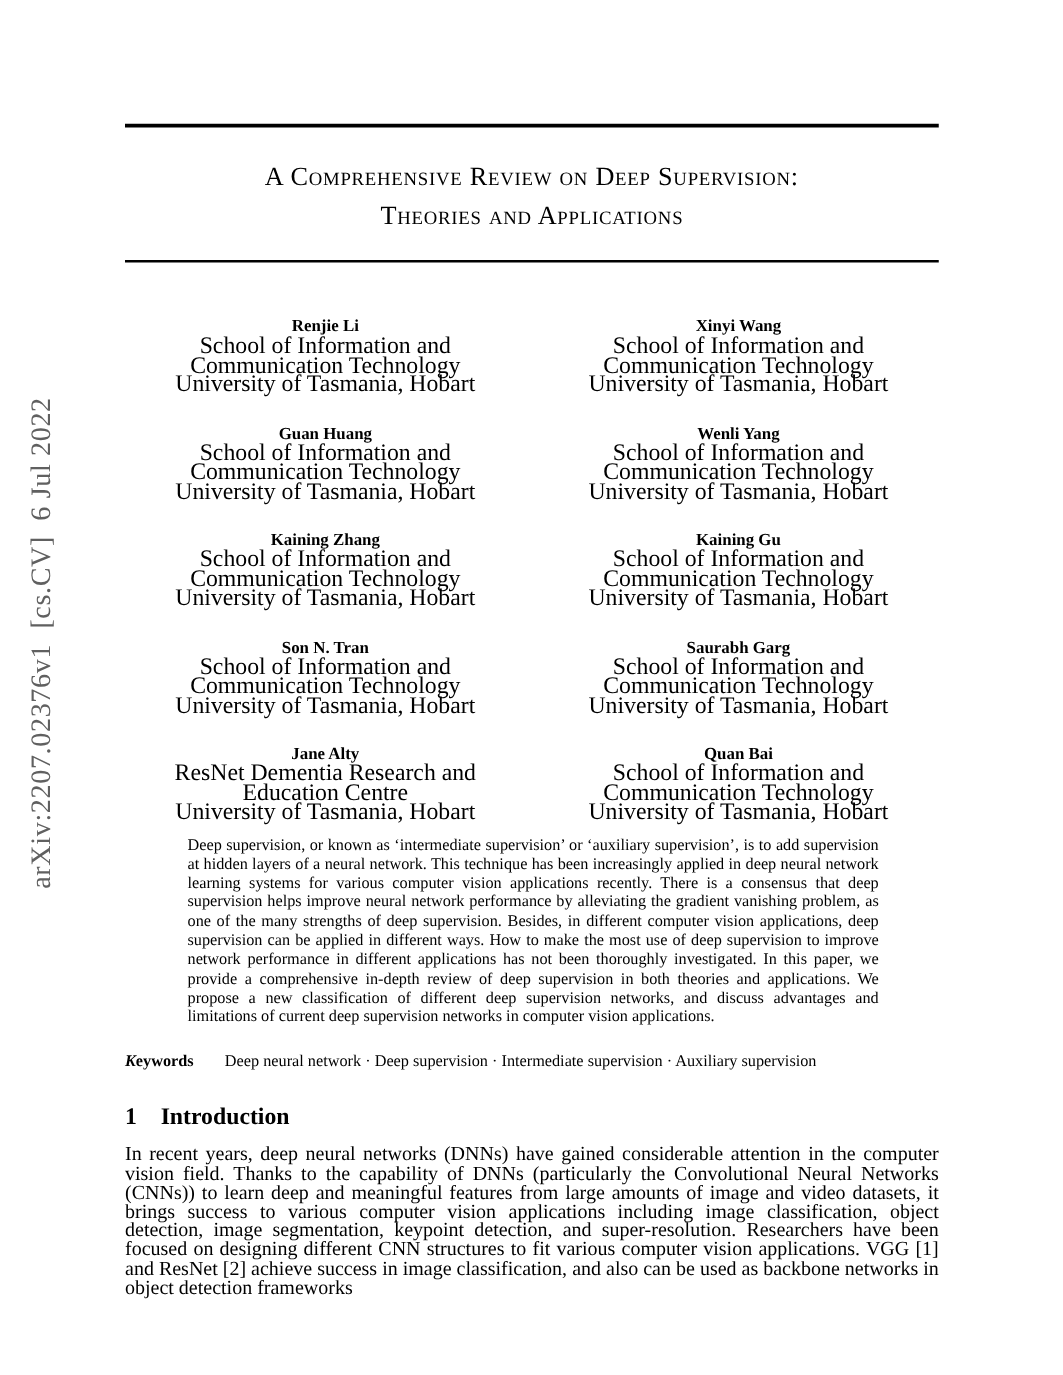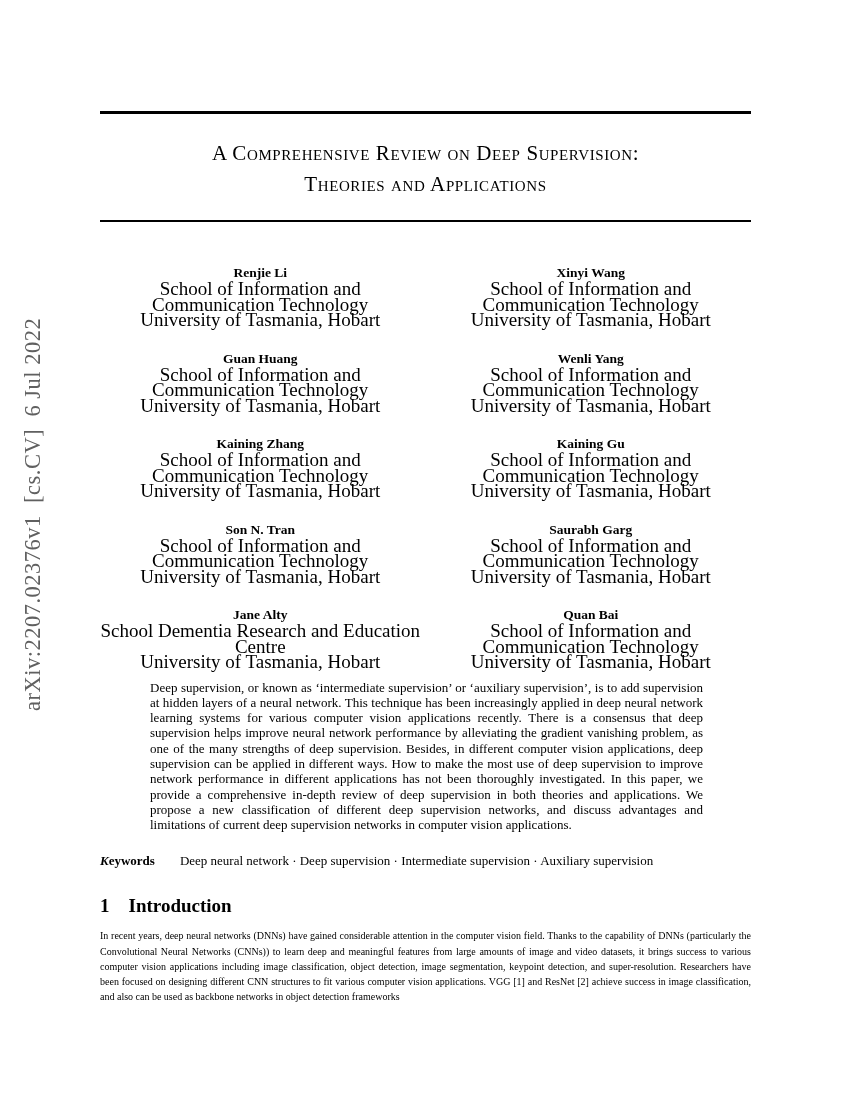--- a/index.html
+++ b/index.html
@@ -26,21 +26,21 @@
     font-size: 22.5px;
     color: #606060;
     white-space: pre;
     letter-spacing: 0.5px;
     line-height: 1;
     text-align: center;
   }
   .content {
     position: absolute;
     left: 100px;
-    top: 12px;
+    top: 0;
     width: 651px;
   }
   .rule {
     background: #000000;
     width: 100%;
   }
   .rule-top {
     margin-top: 99px;
     height: 3px;
   }
@@ -105,21 +105,21 @@
     margin: 26px 0 0 0;
     font-size: 19px;
     font-weight: bold;
   }
   .sec-num {
     display: inline-block;
     margin-right: 19px;
   }
   .body-text {
     margin: 11px 0 0 0;
-    font-size: 10px;
+    font-size: 16px;
     line-height: 15.2px;
     text-align: justify;
   }
 </style>
 </head>
 <body>
 
 <div class="page">
 
   <div class="arxiv-side">arXiv:2207.02376v1  [cs.CV]  6 Jul 2022</div>
@@ -180,21 +180,21 @@
       </div>
 
       <div class="author-block">
         <div class="author-name">Saurabh Garg</div>
         <div class="author-affil">School of Information and Communication Technology</div>
         <div class="author-affil">University of Tasmania, Hobart</div>
       </div>
 
       <div class="author-block">
         <div class="author-name">Jane Alty</div>
-        <div class="author-affil">School Dementia Research and Education Centre</div>
+        <div class="author-affil">ResNet Dementia Research and Education Centre</div>
         <div class="author-affil">University of Tasmania, Hobart</div>
       </div>
 
       <div class="author-block">
         <div class="author-name">Quan Bai</div>
         <div class="author-affil">School of Information and Communication Technology</div>
         <div class="author-affil">University of Tasmania, Hobart</div>
       </div>
 
     </div>

